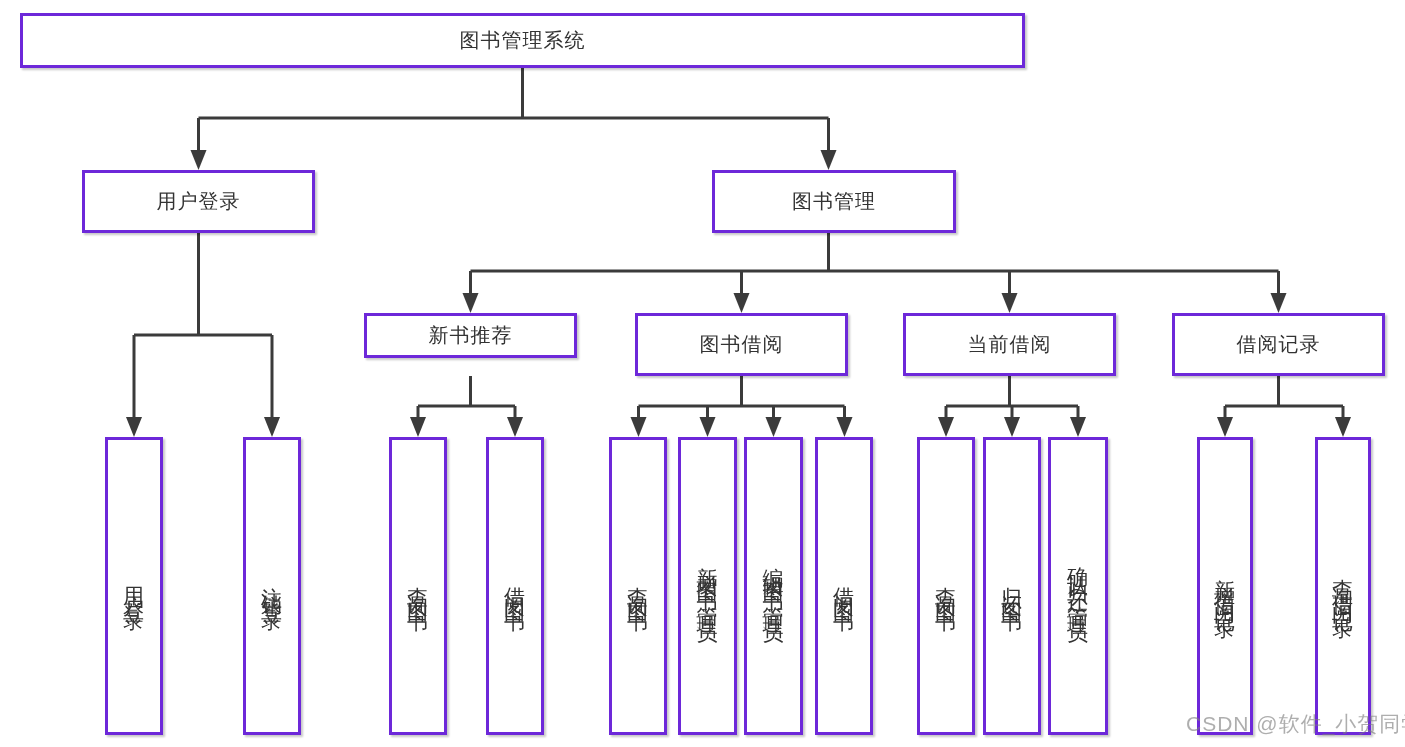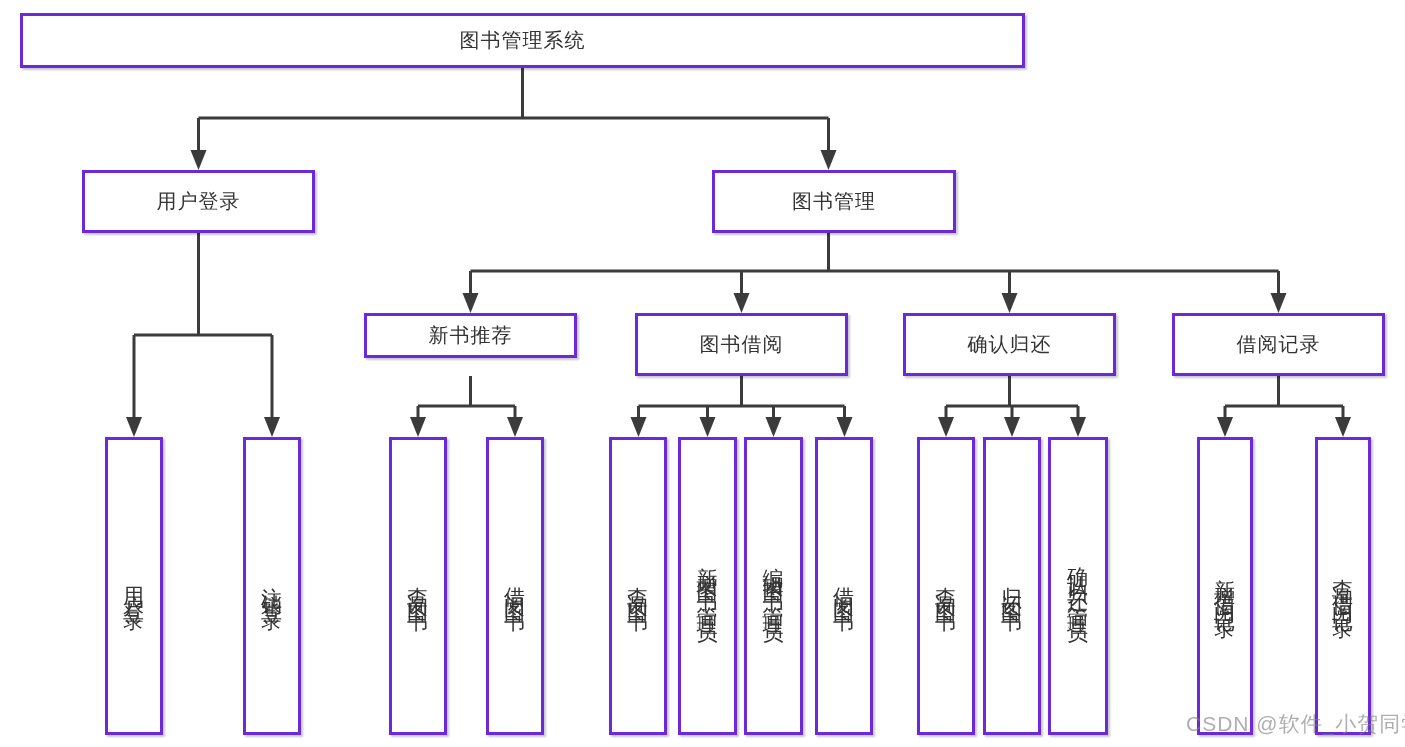--- a/index.html
+++ b/index.html
@@ -135,21 +135,21 @@
     <span>图书管理</span>
   </div>
 
   <div class="box hbox" style="left:364px; top:313px; width:213px; height:45px;">
     <span>新书推荐</span>
   </div>
   <div class="box hbox" style="left:635px; top:313px; width:213px; height:63px;">
     <span>图书借阅</span>
   </div>
   <div class="box hbox" style="left:903px; top:313px; width:213px; height:63px;">
-    <span>确认归还</span>
+    <span>当前借阅</span>
   </div>
   <div class="box hbox" style="left:1172px; top:313px; width:213px; height:63px;">
     <span>借阅记录</span>
   </div>
 
   <div class="box vbox" style="left:105px; top:437px; width:58px; height:298px;">
     <span>用户登录</span>
   </div>
   <div class="box vbox" style="left:243px; top:437px; width:58px; height:298px;">
     <span>注销登录</span>

